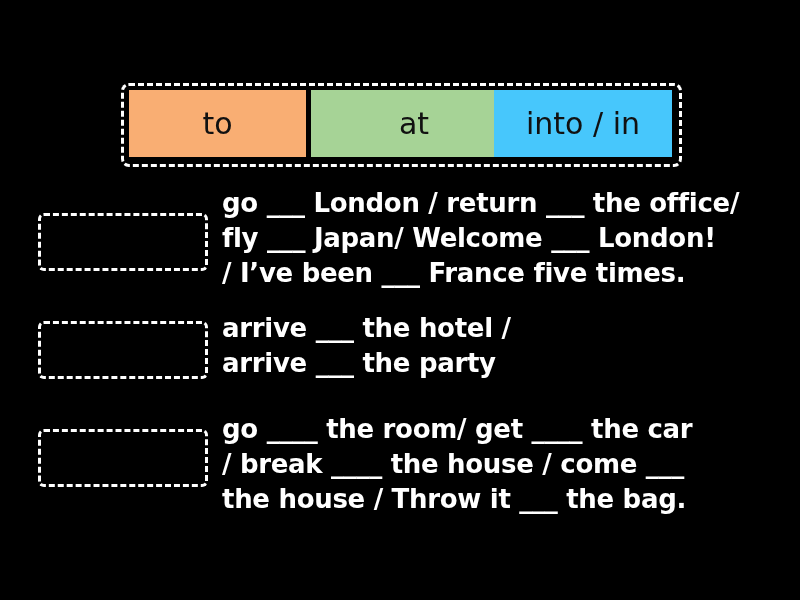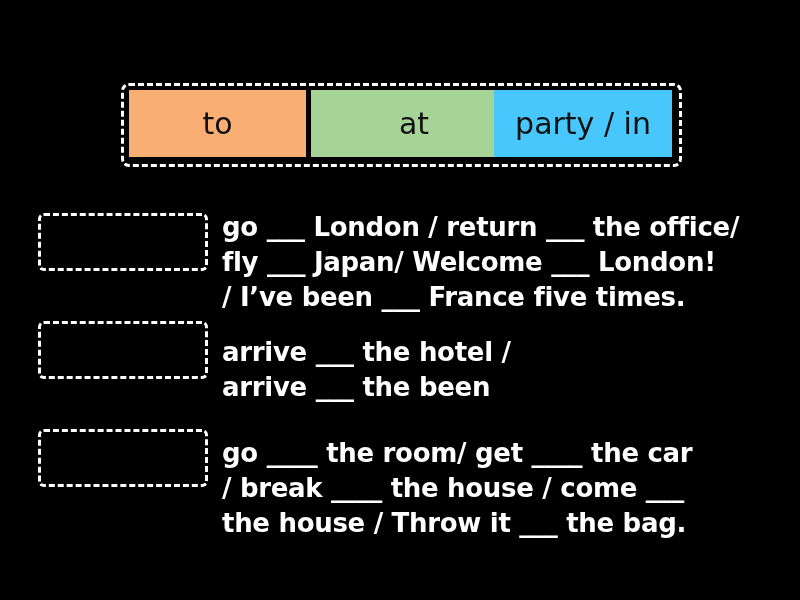--- a/index.html
+++ b/index.html
@@ -5,36 +5,36 @@
   html, body { margin:0; padding:0; }
   body { width:800px; height:600px; background:#000; position:relative; overflow:hidden;
          font-family:"DejaVu Sans","Liberation Sans",sans-serif; }
   .tray { position:absolute; left:121px; top:83px; width:555px; height:78px;
           border:3px dashed #fff; border-radius:8px; }
   .tile { position:absolute; top:90px; height:67px; display:flex; align-items:center;
           justify-content:center; color:#111; font-size:30px; cursor:grab; }
   .drop { position:absolute; left:38px; width:164px; height:52px;
           border:3px dashed #fff; border-radius:6px; }
   .clue { position:absolute; left:222px; color:#fff; font-weight:bold; font-size:26px;
-          line-height:35px; white-space:pre; letter-spacing:-0.3px;margin-top:24px; }
+          line-height:35px; white-space:pre; letter-spacing:-0.3px; }
 </style>
 </head>
 <body>
 
 <div class="tray"></div>
 
 <div class="tile" style="left:129px;width:177px;background:#F9AE73;">to</div>
 <div class="tile" style="left:311px;width:206px;background:#A6D396;">at</div>
-<div class="tile" style="left:494px;width:178px;background:#47C7FC;">party / in</div>
+<div class="tile" style="left:494px;width:178px;background:#47C7FC;">into / in</div>
 
 <div class="drop" style="top:213px;"></div>
 <div class="clue" style="top:186px;">go ___ London / return ___ the office/
 fly ___ Japan/ Welcome ___ London!
 / I’ve been ___ France five times.</div>
 
 <div class="drop" style="top:321px;"></div>
 <div class="clue" style="top:311px;">arrive ___ the hotel /
-arrive ___ the been</div>
+arrive ___ the party</div>
 
 <div class="drop" style="top:429px;"></div>
 <div class="clue" style="top:412px;">go ____ the room/ get ____ the car
 / break ____ the house / come ___
 the house / Throw it ___ the bag.</div>
 
 </body></html>

